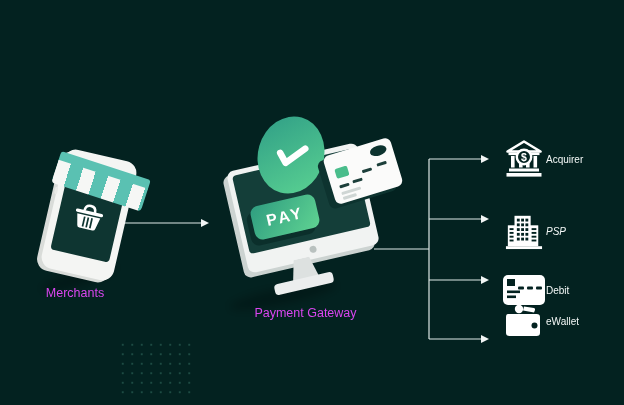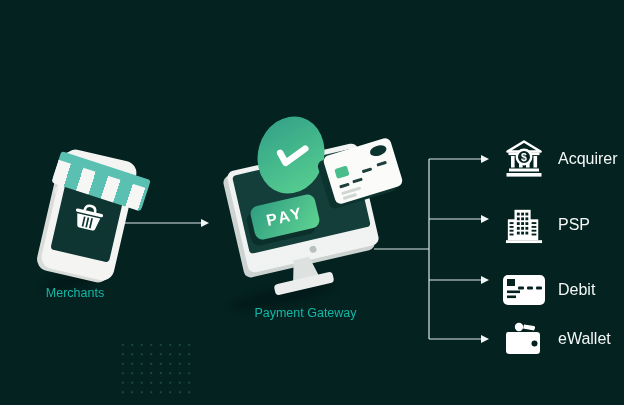--- a/index.html
+++ b/index.html
@@ -53,28 +53,28 @@
   .check-badge{left:40px;top:-4px;width:66px;height:78px;border-radius:50%;
     background:linear-gradient(135deg,#2f9d86 0%,#5bd392 100%);transform:rotate(16deg);
     display:flex;align-items:center;justify-content:center;}
   .credit-card{left:110px;top:26px;width:70px;height:50px;background:#fbfbfa;border-radius:6px;
     transform:rotate(-17deg);box-shadow:-7px 3px 0 #0d332f;}
   .cc-oval{position:absolute;right:6px;top:5px;width:17px;height:10px;border-radius:50%;background:#0d332f;}
   .cc-chip{position:absolute;left:8px;top:15px;width:13px;height:10px;border-radius:2px;background:#49bd8b;}
   .cc-dash{position:absolute;height:3px;background:#1c3f3a;border-radius:1px;}
   .cc-line{position:absolute;height:2.5px;background:#cfd6d4;border-radius:1px;}
   
-  .node-label{font-size:12.5px;font-weight:500;text-align:center;color:#14b8a6;}
+  .node-label{font-size:12.5px;font-weight:500;text-align:center;color:#d946ef;}
   .merchants-label{left:25px;top:286px;width:100px;}
   .gateway-label{left:228px;top:306px;width:155px;}
   
   .target-row{display:flex;align-items:center;height:44px;left:502px;}
   .target-icon{width:44px;height:44px;display:flex;align-items:center;justify-content:center;}
-  .target-label{margin-left:12px;font-size:16px;font-weight:500;color:#f4f8f7;}
-  .r1{top:137px;} .r2{top:203px;} .r3{top:268px;} .r4{top:317px;}
+  .target-label{font-size:10px;font-weight:500;color:#f4f8f7;}
+  .r1{top:137px;} .r2{top:209px;font-style:italic;} .r3{top:268px;} .r4{top:299px;}
 </style>
 </head>
 <body>
 
 <div class="abs dot-grid"></div>
 
 <svg class="abs connectors" viewBox="0 0 624 405">
   <line class="conn" x1="119" y1="223" x2="201" y2="223"></line>
   <polygon class="arrowhead" points="201,219 209,223 201,227"></polygon>
   <line class="conn" x1="374" y1="249" x2="429" y2="249"></line>

